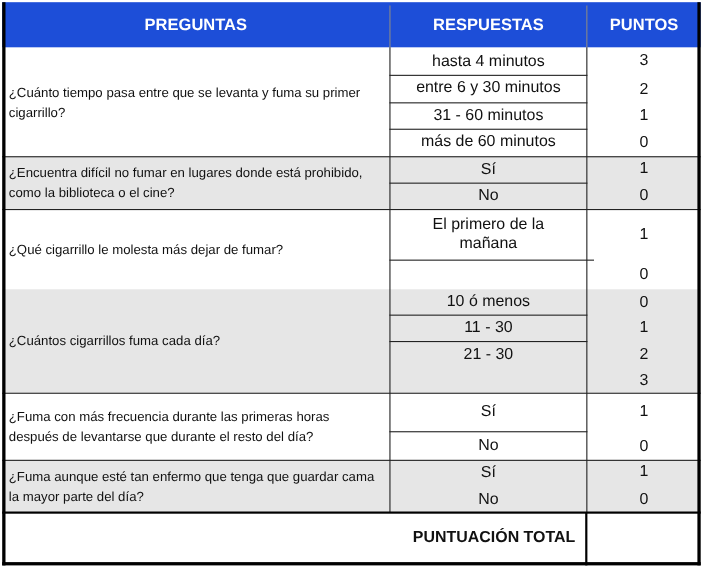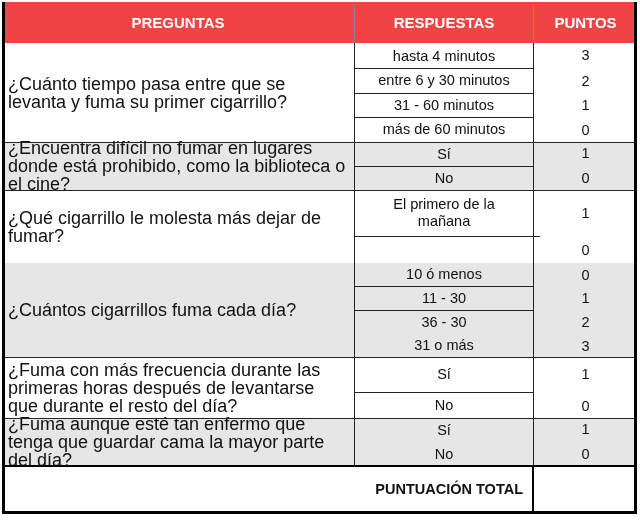--- a/index.html
+++ b/index.html
@@ -1,25 +1,25 @@
 <!DOCTYPE html>
 <html><head>
 <meta charset="utf-8">
 <style>
   html, body { margin:0; padding:0; background:#ffffff; }
   body { width:640px; height:520px; position:relative; overflow:hidden;
          font-family:"Liberation Sans", sans-serif; color:#111; }
   .tbl { position:absolute; left:2px; top:2px; width:635px; height:512px; }
-  .header { position:absolute; left:0; top:0; width:635px; height:41px; background:#ef4444; }
+  .header { position:absolute; left:0; top:0; width:635px; height:41px; background:#1d4ed8; }
   .hcell { position:absolute; top:0; height:41px; display:flex; align-items:center; justify-content:center;
            color:#fff; font-weight:bold; font-size:15px; }
   .hsep { position:absolute; top:3px; width:1px; height:38px; background:#888; }
   .band { position:absolute; left:0; width:635px; }
   .gray { background:#e6e6e6; }
-  .q { position:absolute; left:6px; width:340px; font-size:18px; line-height:18px; display:flex; align-items:center; }
+  .q { position:absolute; left:6px; width:340px; font-size:12px; line-height:18px; display:flex; align-items:center; }
   .a { position:absolute; left:353px; width:178px; font-size:14.5px; line-height:17px; display:flex; align-items:center; justify-content:center; text-align:center; }
   .p { position:absolute; left:532px; width:103px; font-size:14.5px; display:flex; align-items:center; justify-content:center; }
   .vl { position:absolute; width:1px; background:#222; }
   .hl { position:absolute; height:1px; background:#222; }
   .outerL { position:absolute; left:0; top:0; width:3px; height:512px; background:#000; }
   .outerR { position:absolute; right:0; top:0; width:3px; height:512px; background:#000; }
   .outerB { position:absolute; left:0; bottom:0; width:635px; height:3px; background:#000; }
   .total-label { position:absolute; left:353px; width:178px; top:464px; height:45px; display:flex; align-items:center; justify-content:flex-end;
                  padding-right:10px; box-sizing:border-box; font-weight:bold; font-size:14.5px; }
 </style>
@@ -59,23 +59,22 @@
   <div class="q" style="top:188px;height:73px;">¿Qué cigarrillo le molesta más dejar de fumar?</div>
   <div class="a" style="top:188px;height:46px;padding:17px 20px;box-sizing:border-box;">El primero de la mañana</div>
   <div class="p" style="top:188px;height:46px;">1</div>
   <div class="p" style="top:234px;height:27px;">0</div>
 
   <div class="q" style="top:261px;height:94px;">¿Cuántos cigarrillos fuma cada día?</div>
   <div class="a" style="top:261px;height:23px;">10 ó menos</div>
   <div class="p" style="top:261px;height:23px;">0</div>
   <div class="a" style="top:284px;height:24px;">11 - 30</div>
   <div class="p" style="top:284px;height:24px;">1</div>
-  <div class="a" style="top:308px;height:24px;">36 - 30</div>
+  <div class="a" style="top:308px;height:24px;">21 - 30</div>
   <div class="p" style="top:308px;height:24px;">2</div>
-  <div class="a" style="top:332px;height:23px;">31 o más</div>
   <div class="p" style="top:332px;height:23px;">3</div>
 
   <div class="q" style="top:355px;height:61px;">¿Fuma con más frecuencia durante las primeras horas después de levantarse que durante el resto del día?</div>
   <div class="a" style="top:355px;height:34px;">Sí</div>
   <div class="p" style="top:355px;height:34px;">1</div>
   <div class="a" style="top:391px;height:25px;">No</div>
   <div class="p" style="top:391px;height:25px;">0</div>
 
   <div class="q" style="top:416px;height:48px;">¿Fuma aunque esté tan enfermo que tenga que guardar cama la mayor parte del día?</div>
   <div class="a" style="top:416px;height:24px;">Sí</div>

